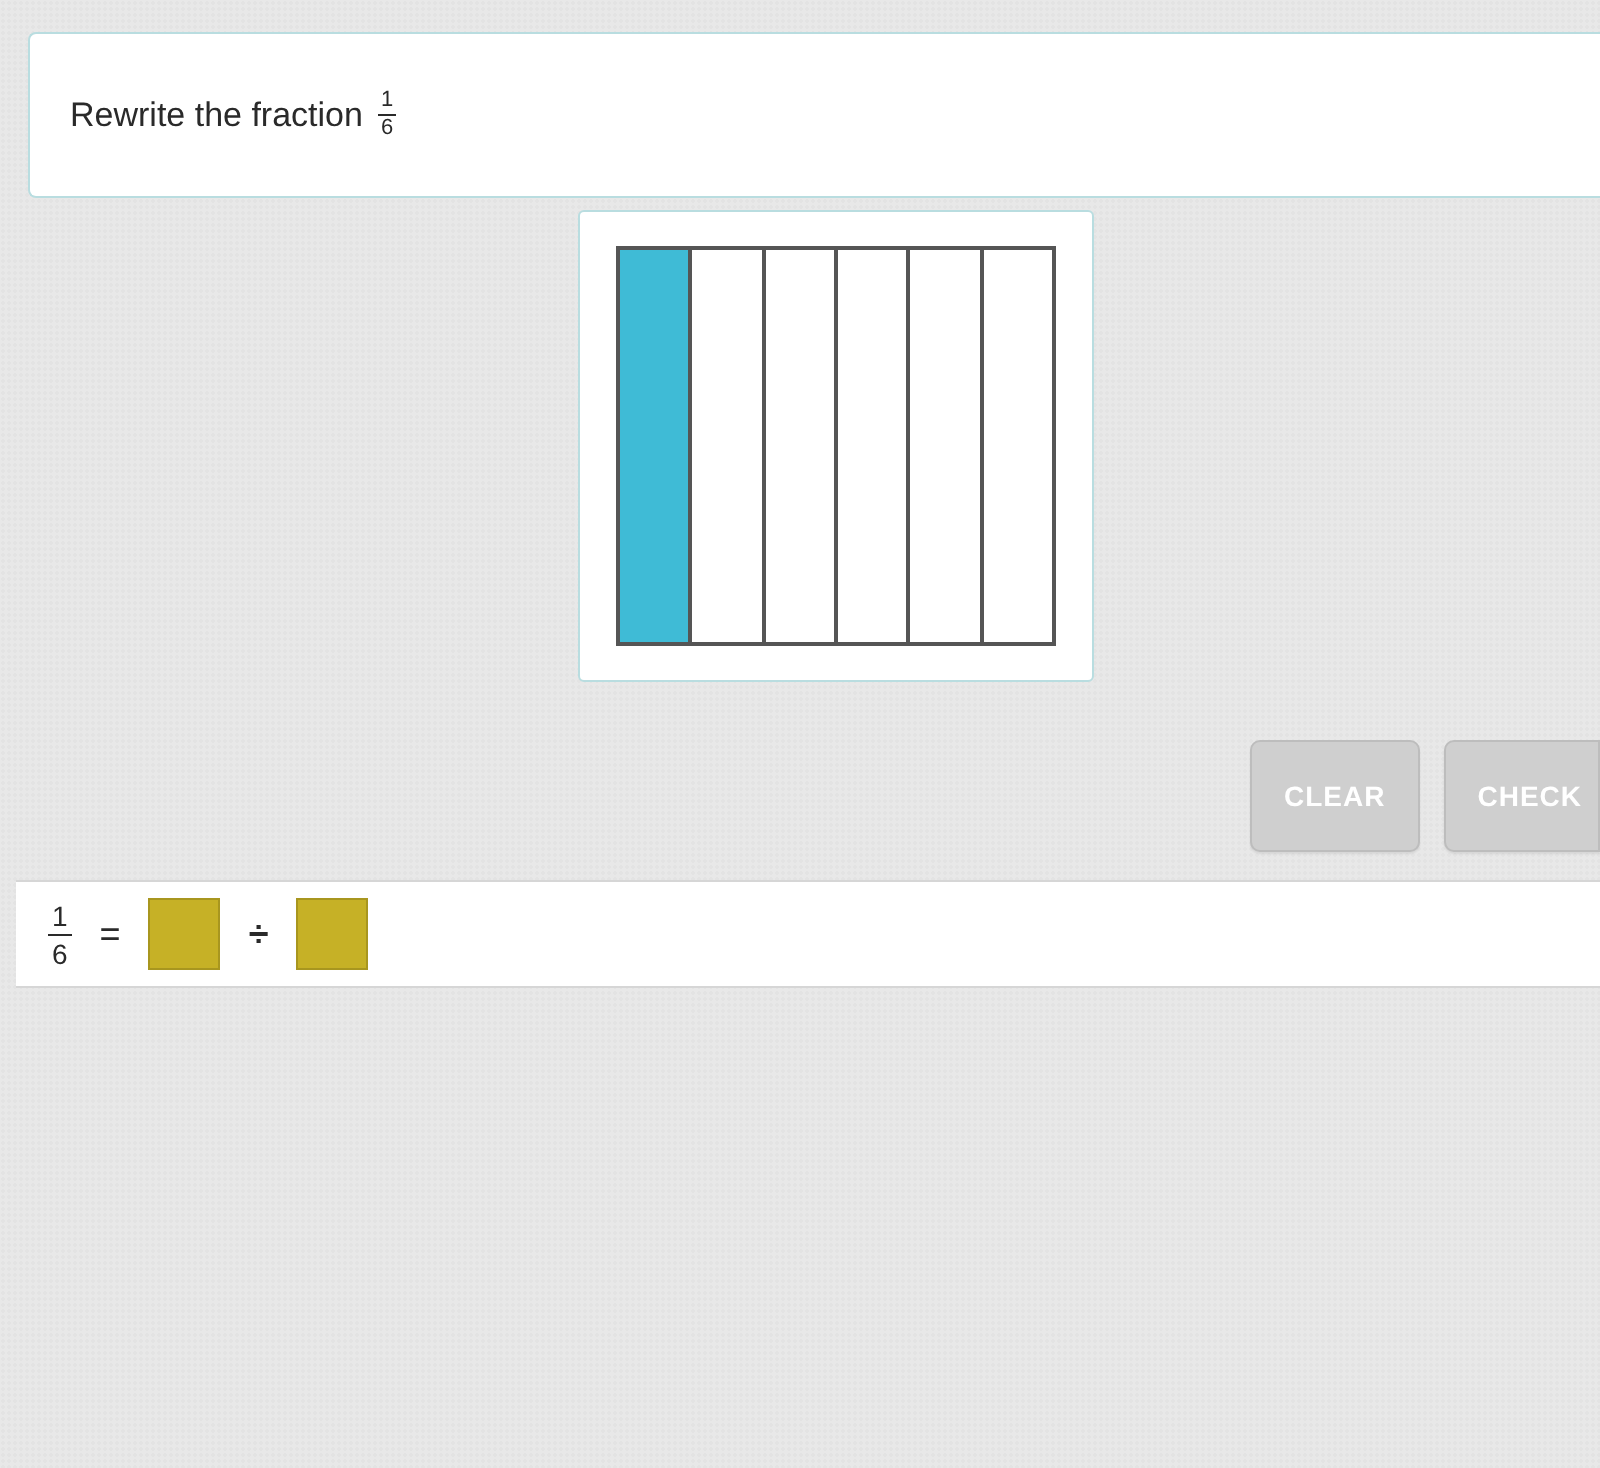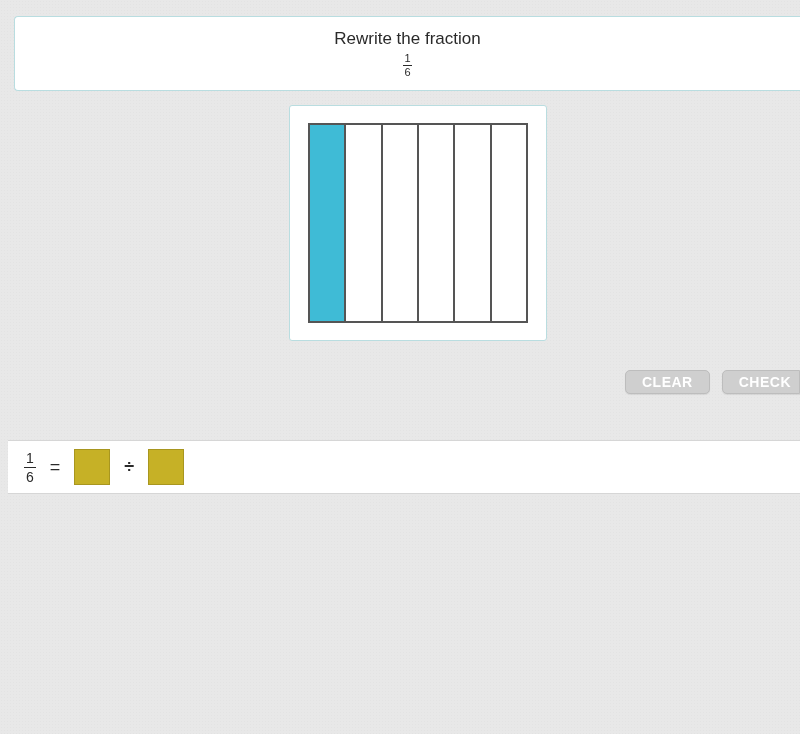--- a/index.html
+++ b/index.html
@@ -16,27 +16,26 @@
   
   .question-card {
     position: absolute;
     top: 16px;
     left: 14px;
     right: 0;
     background: #fff;
     border: 1px solid #b9dde0;
     border-right: none;
     border-radius: 4px 0 0 4px;
-    padding: 12px 20px;
+    padding: 28px 20px;
     font-size: 17px;
     color: #2a2a2a;
     display: flex;
     align-items: center;
     gap: 4px;
-    flex-direction: column;
   }
   .mini-frac {
     display: inline-flex;
     flex-direction: column;
     align-items: center;
     font-size: 11px;
     line-height: 1;
     vertical-align: middle;
     margin: 0 4px;
   }
@@ -94,21 +93,21 @@
     padding-right: 0;
   }
   .ui-btn {
     background: #cfcfcf;
     border: 1px solid #bdbdbd;
     border-radius: 5px;
     color: #fff;
     font-weight: bold;
     font-size: 14px;
     letter-spacing: 0.5px;
-    padding: 3px 16px;
+    padding: 19px 16px;
     box-shadow: 0 1px 1px rgba(0,0,0,0.08);
   }
   .ui-btn.check { border-radius: 5px 0 0 5px; padding-right: 8px; }
 
   
   .answer-strip {
     position: absolute;
     top: 440px;
     left: 8px;
     right: 0;

